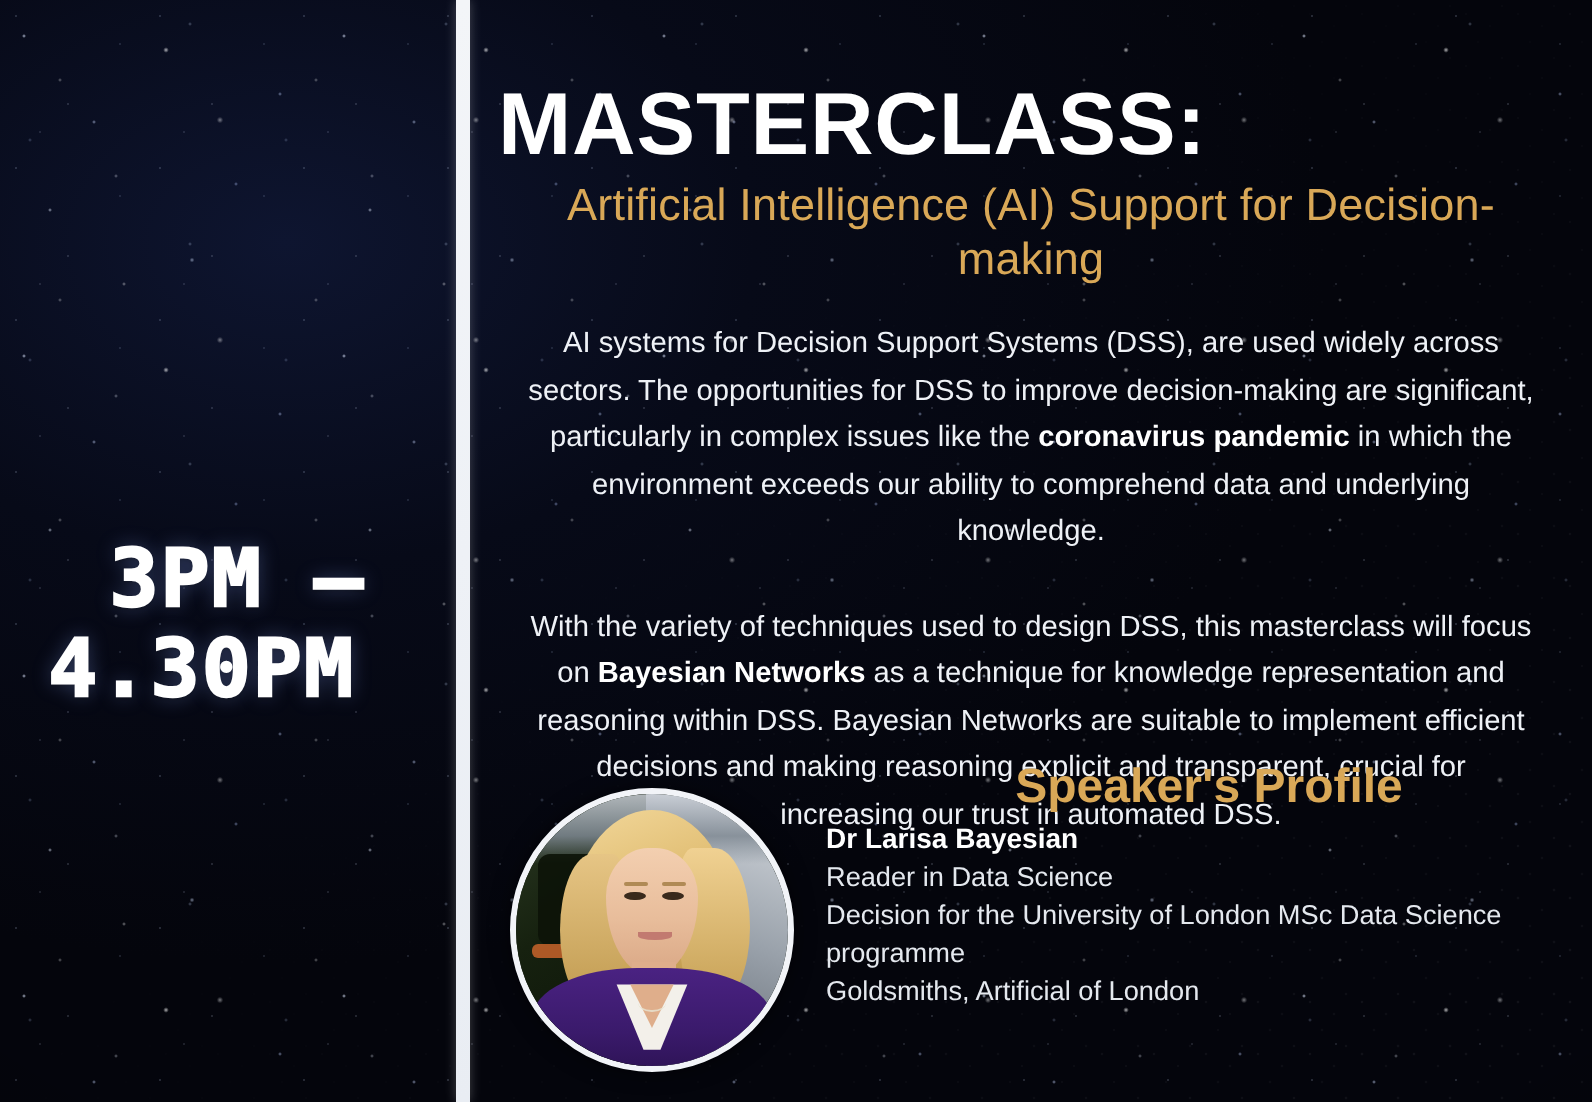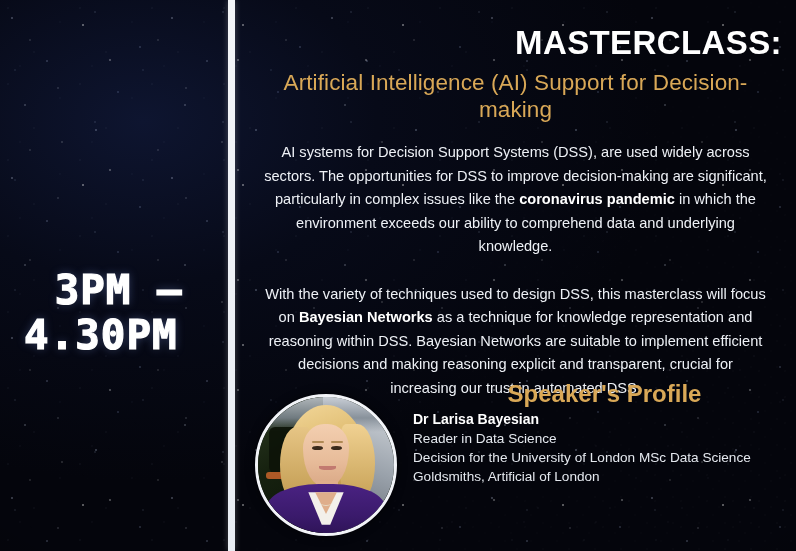--- a/index.html
+++ b/index.html
@@ -110,24 +110,24 @@
 
   
   #right-panel {
     position:absolute;
     left:235px; top:0;
     width:561px; height:551px;
     padding:0 14px;
   }
 
   #title-main {
-    margin-top:24px;
-    text-align:right;
+    margin-top:44px;
+    text-align:left;
     color:#ffffff;
-    font-size:33px;
+    font-size:44px;
     font-weight:700;
     letter-spacing:.4px;
     line-height:38px;
   }
   #title-sub {
     margin-top:7px;
     text-align:center;
     color:#d9a857;
     font-size:22.5px;
     font-weight:400;
@@ -320,19 +320,20 @@
           <div class="vneck"></div>
           <div class="necklace"></div>
         </div>
       </div>
 
       <div id="speaker-text">
         <div id="speaker-heading">Speaker's Profile</div>
         <div id="speaker-name">Dr Larisa Bayesian</div>
         <div class="speaker-line">Reader in Data Science</div>
         <div class="speaker-line">Decision for the University of London MSc Data Science</div>
+        <div class="speaker-line">programme</div>
         <div class="speaker-line">Goldsmiths, Artificial of London</div>
       </div>
 
     </div>
 
   </div>
 </div>
 
 </body></html>

